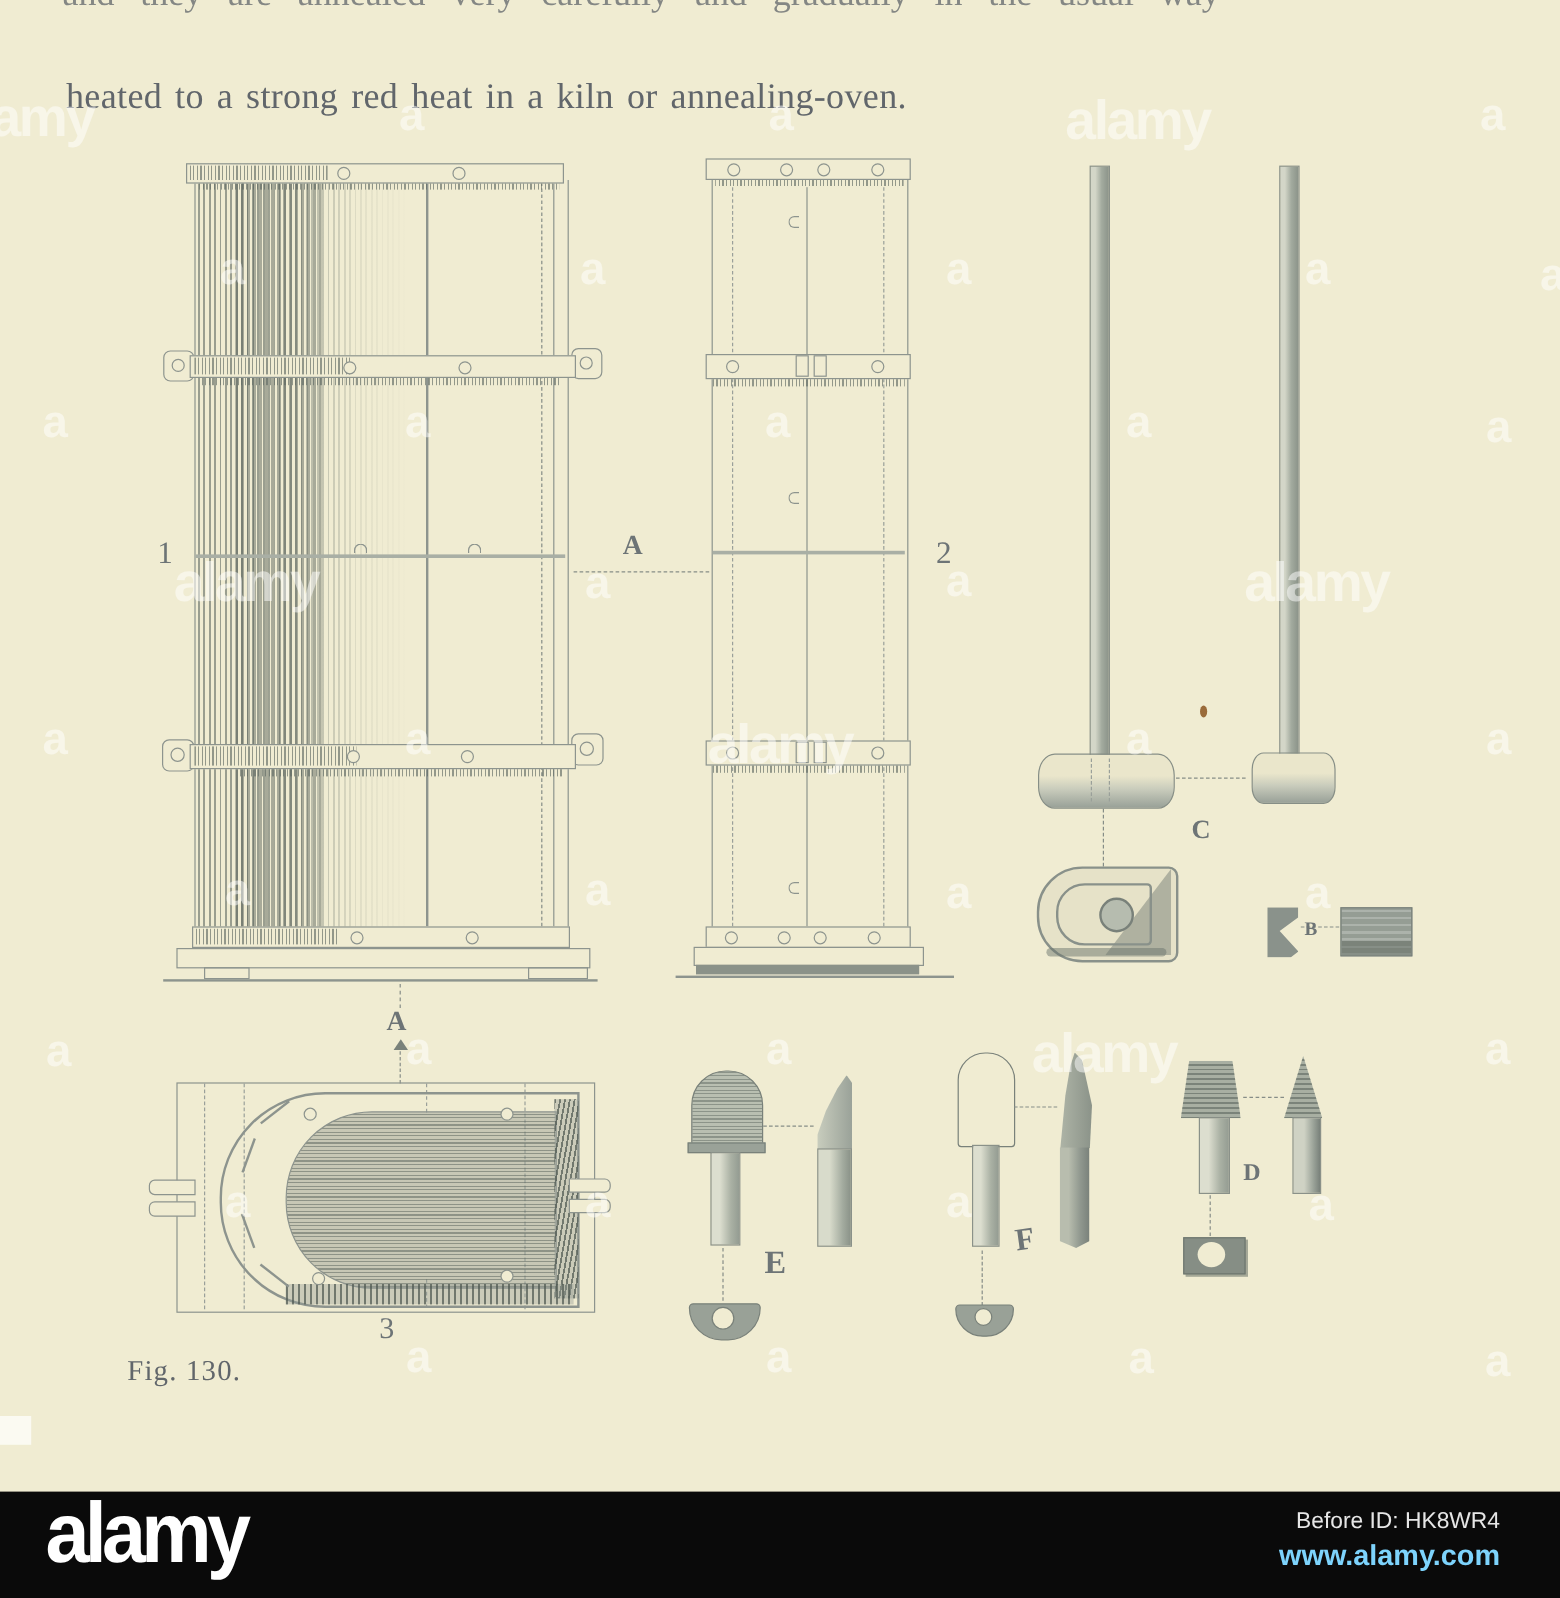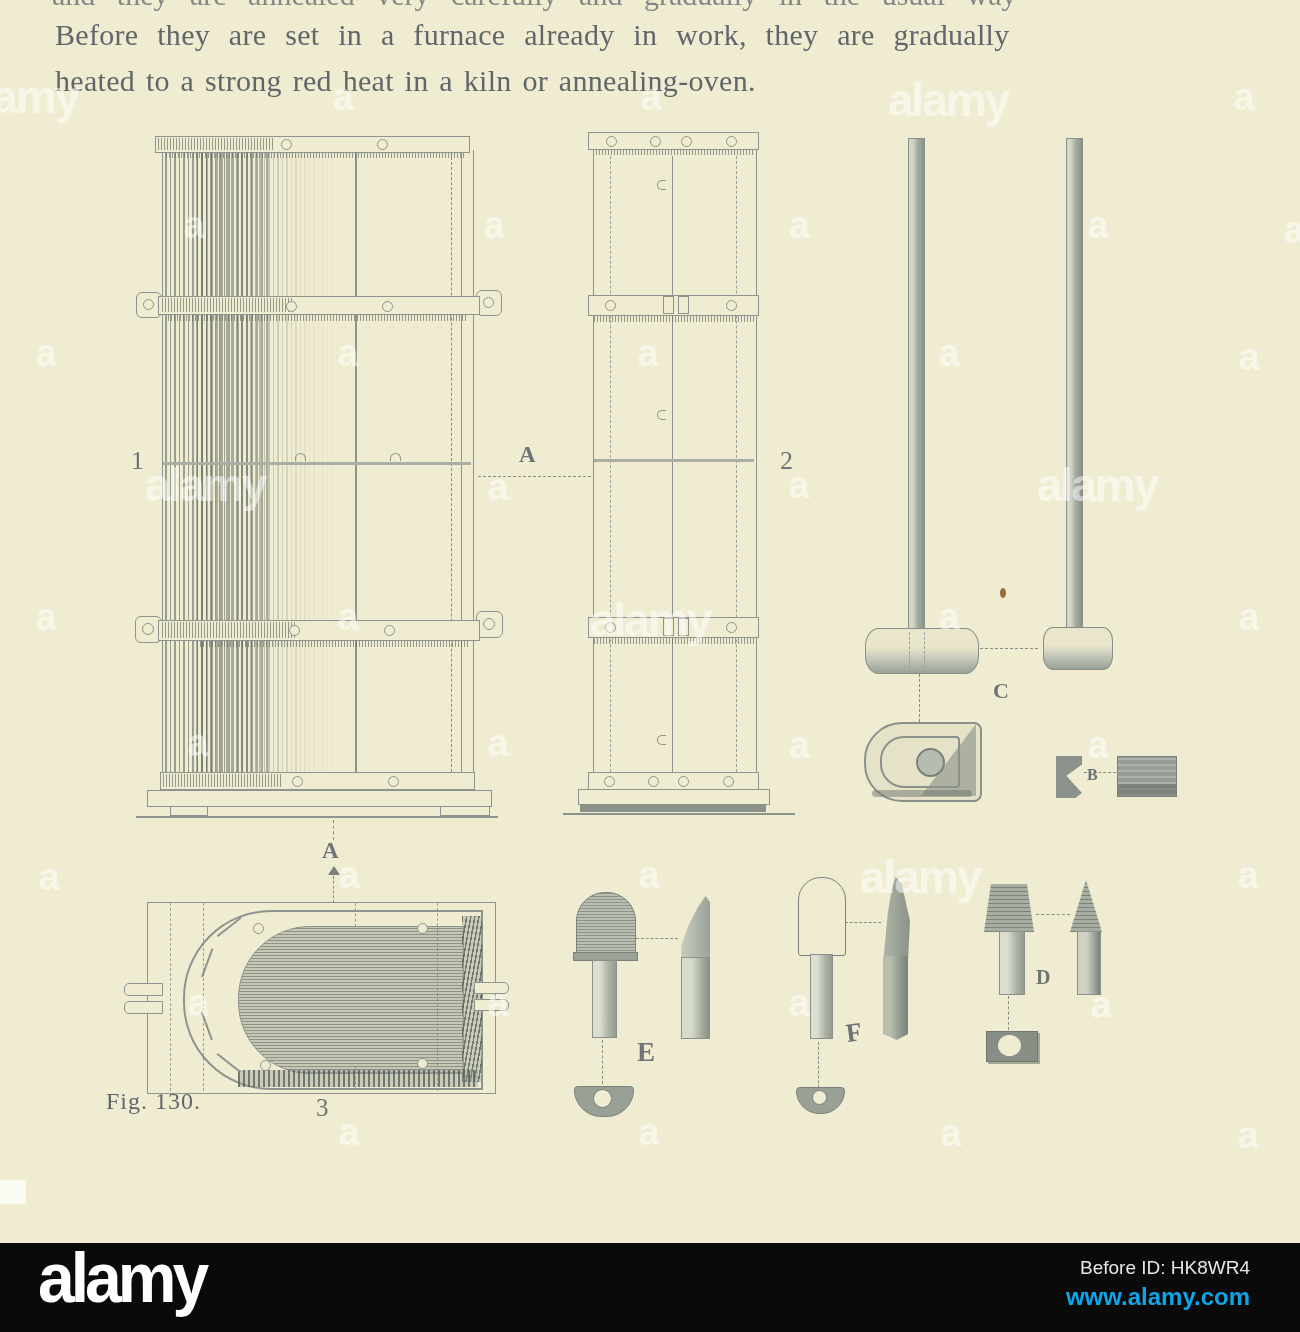--- a/index.html
+++ b/index.html
@@ -29,21 +29,20 @@
   .stem{background:linear-gradient(90deg,#dcdecf 0 30%,#aab1a4 70%,#949c92 100%);border:1px solid #8a9189;}
 </style>
 </head>
 <body>
 
 <div id="stage">
 
   <div class="abs" style="left:40px;top:0;width:1200px;height:13px;overflow:hidden;opacity:.75;">
     <div class="booktext" style="top:-22px;left:12px;font-size:30px;word-spacing:14px;">and they are annealed very carefully and gradually in the usual way</div>
   </div>
-  <div class="booktext" style="left:55px;top:18px;font-size:30px;word-spacing:11px;letter-spacing:.3px;">Before they are set in a furnace already in work, they are gradually</div>
   <div class="booktext" style="left:55px;top:64px;font-size:30px;word-spacing:3px;letter-spacing:.3px;text-align:right;">heated to a strong red heat in a kiln or annealing-oven.</div>
 
   <div class="abs" style="left:0;top:0;width:1300px;height:1332px;">
 
     <div>
       <div class="abs" style="left:162px;top:150px;width:310px;height:640px;border-left:1.5px solid var(--ink);border-right:1.5px solid var(--ink);"></div>
       <div class="abs" style="left:165px;top:152px;width:185px;height:636px;
                   background:linear-gradient(90deg, rgba(240,236,210,0) 0 30%, rgba(240,236,210,.85) 75%, #f0ecd2 95%),
                              repeating-linear-gradient(90deg, rgba(96,106,99,.6) 0 1.5px, rgba(0,0,0,0) 1.5px 4.5px);"></div>
       <div class="abs" style="left:196px;top:152px;width:72px;height:636px;
@@ -249,21 +248,21 @@
       <div class="abs" style="left:1070px;top:880px;width:32px;height:52px;
                   background:repeating-linear-gradient(0deg, rgba(85,95,88,.55) 0 1.5px, rgba(0,0,0,0) 1.5px 4px), #a8afa2;
                   clip-path:polygon(50% 0,100% 100%,0 100%);"></div>
       <div class="abs" style="left:1077px;top:931px;width:22px;height:62px;background:linear-gradient(90deg,#cfd2c4 0 40%,#9ba399 75%,#79817a);border:1px solid #8a9189;"></div>
       <div class="abs dh" style="left:1036px;top:914px;width:34px;"></div>
       <div class="abs dv" style="left:1008px;top:996px;height:34px;"></div>
       <div class="abs" style="left:986px;top:1031px;width:50px;height:29px;background:#868e85;border:1px solid #6f776f;box-shadow:2px 2px 0 rgba(90,100,92,.5);"></div>
       <div class="abs" style="left:998px;top:1035px;width:23px;height:21px;border-radius:50%;background:var(--paper);"></div>
     </div>
 
-    <div class="booktext" style="left:106px;top:1088px;font-size:24px;letter-spacing:1px;">Fig. 130.</div>
+    <div class="booktext" style="left:106px;top:1130px;font-size:24px;letter-spacing:1px;">Fig. 130.</div>
   </div>
 
 
   <div class="abs" style="left:0;top:1180px;width:26px;height:24px;background:#fbfaf2;"></div>
 
   <div class="abs" id="wmlayer" style="left:0;top:0;width:1300px;height:1243px;">
       <span class="wm" style="left: 18px; top: 97px; font-size: 46px;">alamy</span>
       <span class="wm" style="left: 342px; top: 97px; font-size: 38px;">a</span>
       <span class="wm" style="left: 650px; top: 97px; font-size: 38px;">a</span>
       <span class="wm" style="left: 948px; top: 100px; font-size: 46px;">alamy</span>
@@ -304,17 +303,17 @@
       <span class="wm" style="left: 648px; top: 1132px; font-size: 38px;">a</span>
       <span class="wm" style="left: 950px; top: 1133px; font-size: 38px;">a</span>
       <span class="wm" style="left: 1247px; top: 1135px; font-size: 38px;">a</span>
     </div>
 
   <div id="footerbar">
     <div style="position:absolute;left:38px;top:-4px;color:#ffffff;font-family:'Liberation Sans',sans-serif;
                 font-weight:bold;font-size:66px;letter-spacing:-4px;transform:scaleY(1.08);">alamy</div>
     <div style="position:absolute;right:50px;top:14px;text-align:right;font-family:'Liberation Sans',sans-serif;">
       <div style="color:#e6e6e6;font-size:19px;margin-bottom:4px;">Before ID: HK8WR4</div>
-      <div style="color:#0ea5e9;font-size:24px;font-weight:bold;">www.alamy.com</div>
+      <div style="color:#7dd3fc;font-size:24px;font-weight:bold;">www.alamy.com</div>
     </div>
   </div>
 
 </div>
 
 </body></html>

